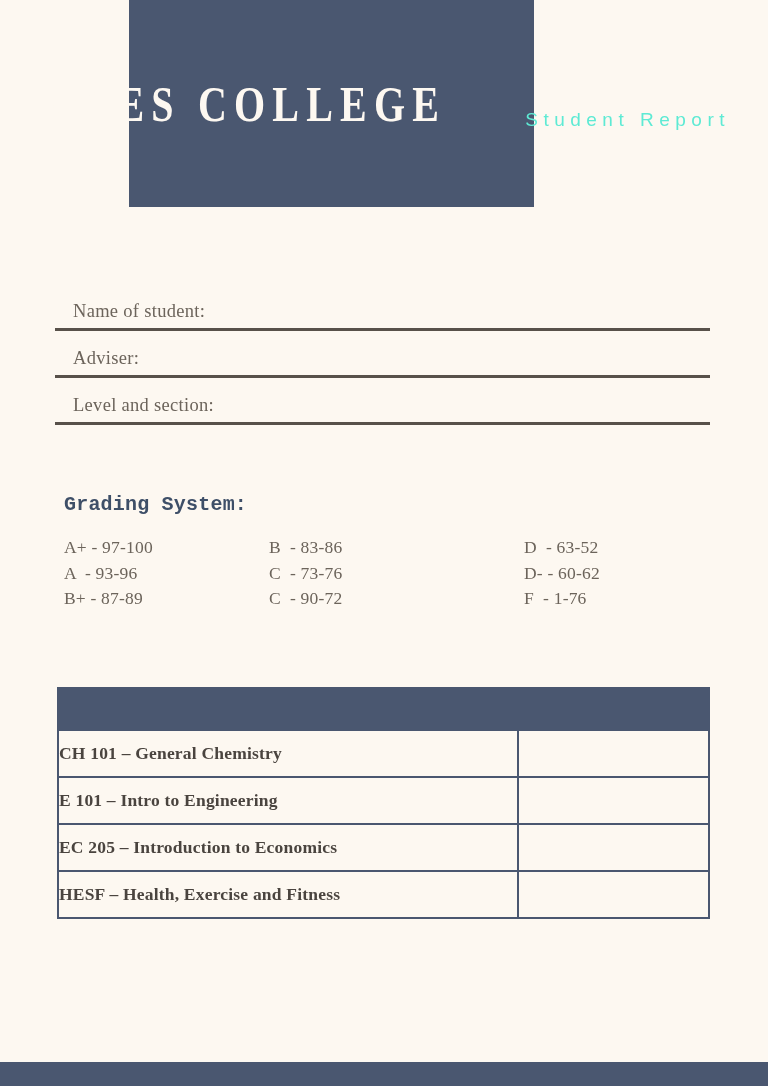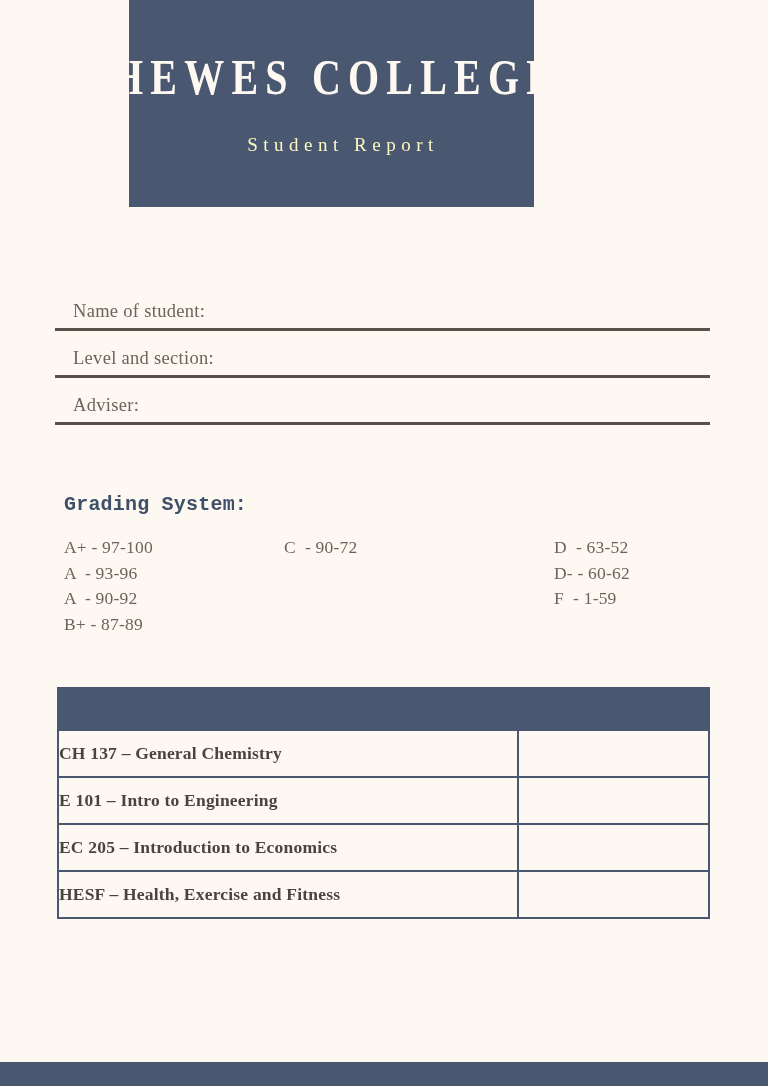--- a/index.html
+++ b/index.html
@@ -26,43 +26,43 @@
   
   .masthead {
     position: absolute;
     left: 129px;
     top: 0;
     width: 405px;
     height: 207px;
     background: #4a5770;
     box-sizing: border-box;
     display: flex;
-    flex-direction: column;
+    flex-direction: row;
     align-items: center;
     justify-content: center;
   }
   .masthead-title {
     color: #fdf8f1;
     font-size: 50px;
     font-weight: bold;
     letter-spacing: 9px;
     line-height: 1;
     margin: 0 0 0 9px;
     transform: scaleX(0.80);
     transform-origin: center;
     white-space: nowrap;
     font-family: "Liberation Serif", "DejaVu Serif", serif;
   }
   .masthead-subtitle {
-    color: #fef9c3;
+    color: #5eead4;
     font-size: 19px;
     letter-spacing: 5.5px;
     margin: 32px 0 0 23px;
     white-space: nowrap;
-    font-family: Liberation Serif, serif;
+    font-family: Liberation Sans, sans-serif;
   }
 
   
   .form-block {
     position: absolute;
     left: 55px;
     top: 284px;
     width: 655px;
   }
   .form-row {
@@ -97,21 +97,20 @@
     color: #3e4f68;
     letter-spacing: 0.2px;
     font-family: Liberation Mono, monospace;
   }
   .grading-grid {
     position: absolute;
     left: 64px;
     top: 535px;
     width: 640px;
     display: flex;
-    gap: 15px;
   }
   .grading-col {
     flex: 0 0 auto;
   }
   .grading-col.col-1 { width: 205px; }
   .grading-col.col-2 { width: 255px; }
   .grading-col.col-3 { width: 180px; }
   .grade-line {
     font-size: 17.5px;
     color: #6c645b;
@@ -177,68 +176,69 @@
   </div>
 
   <div class="form-block">
 
     <div class="form-row">
       <span class="form-label">Name of student:</span>
       <span class="form-rule"></span>
     </div>
 
     <div class="form-row">
+      <span class="form-label">Adviser:</span>
+      <span class="form-rule"></span>
+    </div>
+
+    <div class="form-row">
       <span class="form-label">Level and section:</span>
-      <span class="form-rule"></span>
-    </div>
-
-    <div class="form-row">
-      <span class="form-label">Adviser:</span>
       <span class="form-rule"></span>
     </div>
 
   </div>
 
   <div class="grading-heading">Grading System:</div>
 
   <div class="grading-grid">
 
     <div class="grading-col col-1">
       <div class="grade-line">A+ - 97-100</div>
       <div class="grade-line">A  - 93-96</div>
-      <div class="grade-line">A  - 90-92</div>
       <div class="grade-line">B+ - 87-89</div>
     </div>
 
     <div class="grading-col col-2">
+      <div class="grade-line">B  - 83-86</div>
+      <div class="grade-line">C  - 73-76</div>
       <div class="grade-line">C  - 90-72</div>
     </div>
 
     <div class="grading-col col-3">
       <div class="grade-line">D  - 63-52</div>
       <div class="grade-line">D- - 60-62</div>
-      <div class="grade-line">F  - 1-59</div>
+      <div class="grade-line">F  - 1-76</div>
     </div>
 
   </div>
 
   <table class="course-table">
     <colgroup>
       <col class="c-name">
       <col class="c-grade">
     </colgroup>
     <thead>
       <tr>
         <th></th>
         <th></th>
       </tr>
     </thead>
     <tbody>
       <tr>
-        <td class="course-name">CH 137 – General Chemistry</td>
+        <td class="course-name">CH 101 – General Chemistry</td>
         <td class="course-grade"></td>
       </tr>
       <tr>
         <td class="course-name">E 101 – Intro to Engineering</td>
         <td class="course-grade"></td>
       </tr>
       <tr>
         <td class="course-name">EC 205 – Introduction to Economics</td>
         <td class="course-grade"></td>
       </tr>

